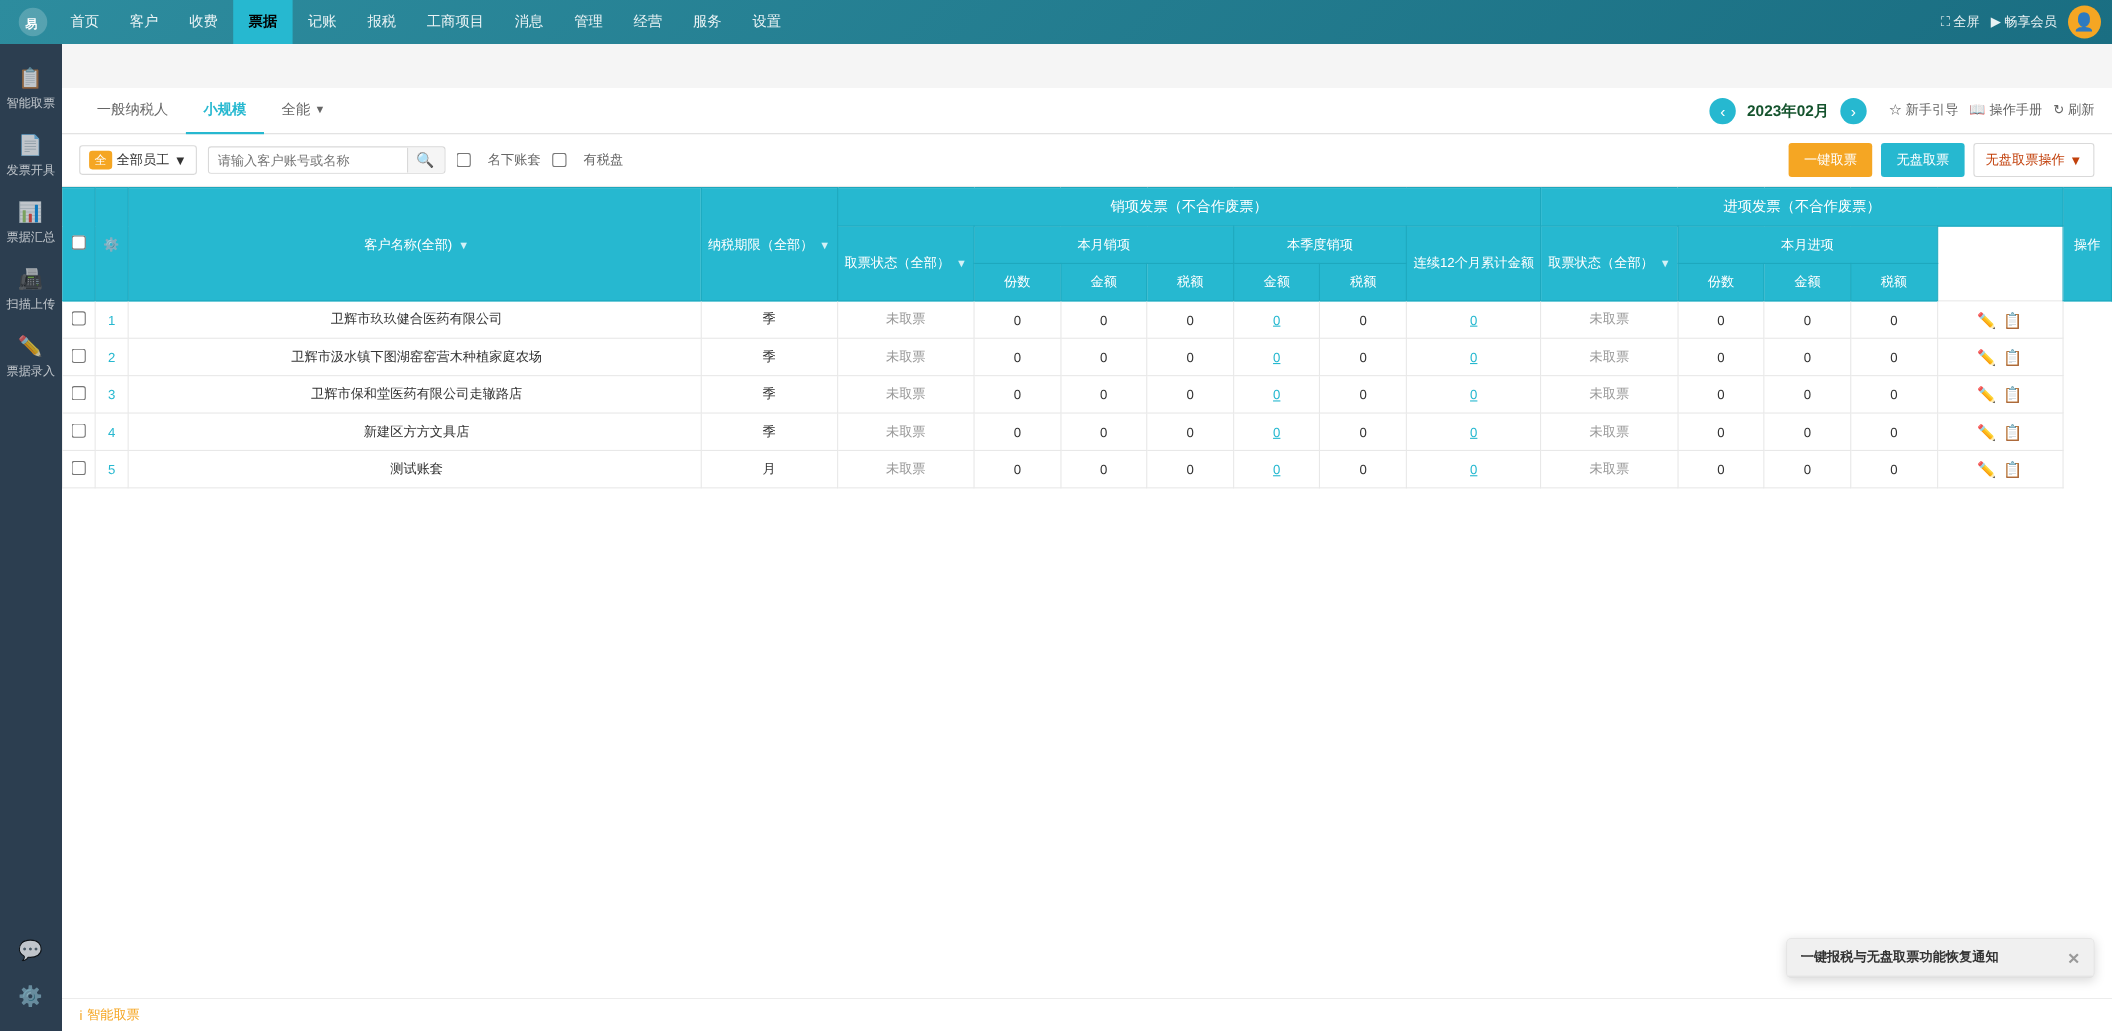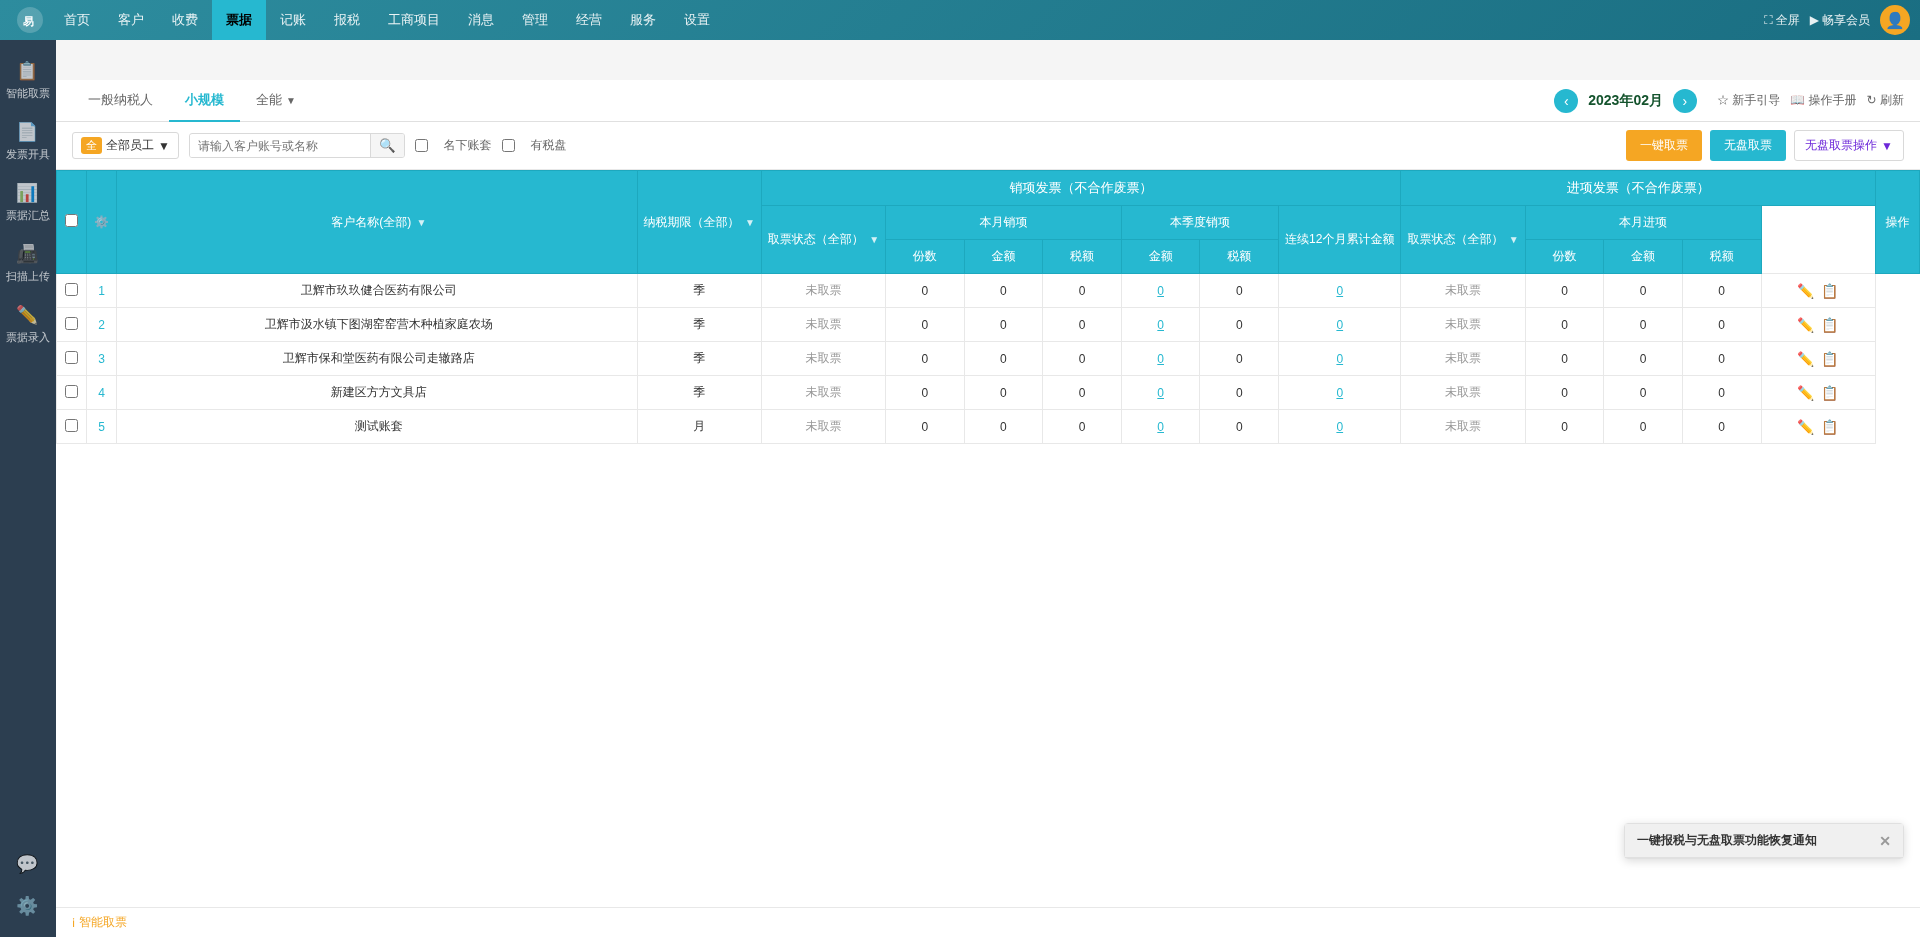--- a/index.html
+++ b/index.html
@@ -81,21 +81,21 @@
       border: none; outline: none; padding: 4px 8px; font-size: 12px; width: 180px; color: #b91c1c;
     }
     .search-box .search-btn {
       background: #f5f5f5; border: none; border-left: 1px solid #d9d9d9;
       padding: 4px 8px; cursor: pointer; color: #666;
     }
     .toolbar-checkbox { display: flex; align-items: center; gap: 16px; font-size: 12px; color: #666; cursor: pointer; }
     .toolbar-right { margin-left: auto; display: flex; gap: 8px; }
     .btn-orange { background: #f5a623; color: #fff; border: none; padding: 6px 14px; border-radius: 3px; cursor: pointer; font-size: 12px; }
     .btn-teal { background: #26b8d0; color: #fff; border: none; padding: 6px 14px; border-radius: 3px; cursor: pointer; font-size: 12px; }
-    .btn-dropdown { background: #fff; color: #6d28d9; border: 1px solid #d9d9d9; padding: 6px 10px; border-radius: 3px; cursor: pointer; font-size: 12px; display: flex; align-items: center; gap: 4px; }
+    .btn-dropdown { background: #fff; color: #c2410c; border: 1px solid #d9d9d9; padding: 6px 10px; border-radius: 3px; cursor: pointer; font-size: 12px; display: flex; align-items: center; gap: 4px; }
 
     
     .table-wrapper { overflow: auto; background: #fff; }
     .data-table { width: 100%; border-collapse: collapse; }
     .data-table th {
       background: #26b8d0; color: #fff; padding: 8px 6px;
       font-size: 12px; text-align: center; border: 1px solid #1da8be; font-weight: normal;
       white-space: nowrap;
     }
     .data-table th.group-header { font-size: 13px; }
@@ -111,21 +111,21 @@
     .col-settings { width: 30px; }
     .col-name { text-align: right; padding-left: 10px !important; }
     .action-icons { display: flex; gap: 6px; justify-content: center; }
     .action-icon { color: #26b8d0; cursor: pointer; font-size: 14px; }
 
     
     .th-filter { font-size: 10px; color: rgba(255,255,255,0.8); margin-left: 2px; }
 
     
     .notification-panel {
-      position: fixed; right: 16px; bottom: 78px;
+      position: fixed; right: 16px; bottom: 48px;
       width: 280px; background: #fff; border: 1px solid #e0e0e0;
       border-radius: 4px; box-shadow: 0 2px 10px rgba(0,0,0,0.15);
       font-size: 12px; z-index: 200;
     }
     .notification-header {
       background: #f0f0f0; padding: 8px 12px; display: flex;
       justify-content: space-between; align-items: center; font-weight: bold;
       border-bottom: 1px solid #e0e0e0;
     }
     .notification-close { cursor: pointer; color: #999; font-size: 14px; }

